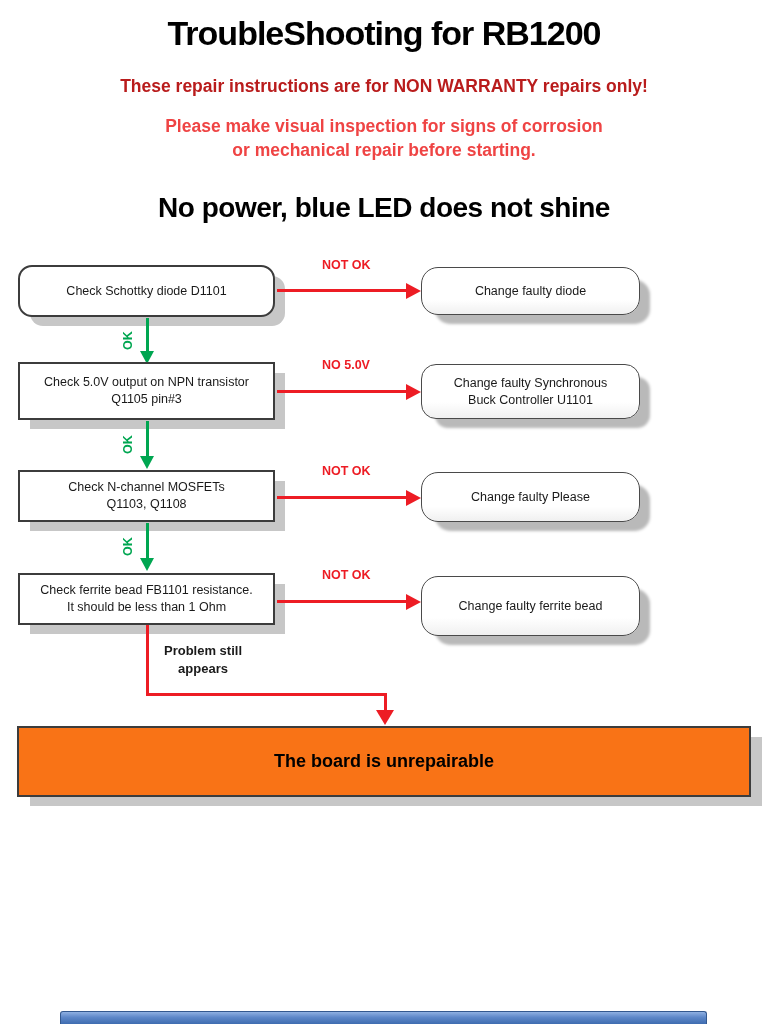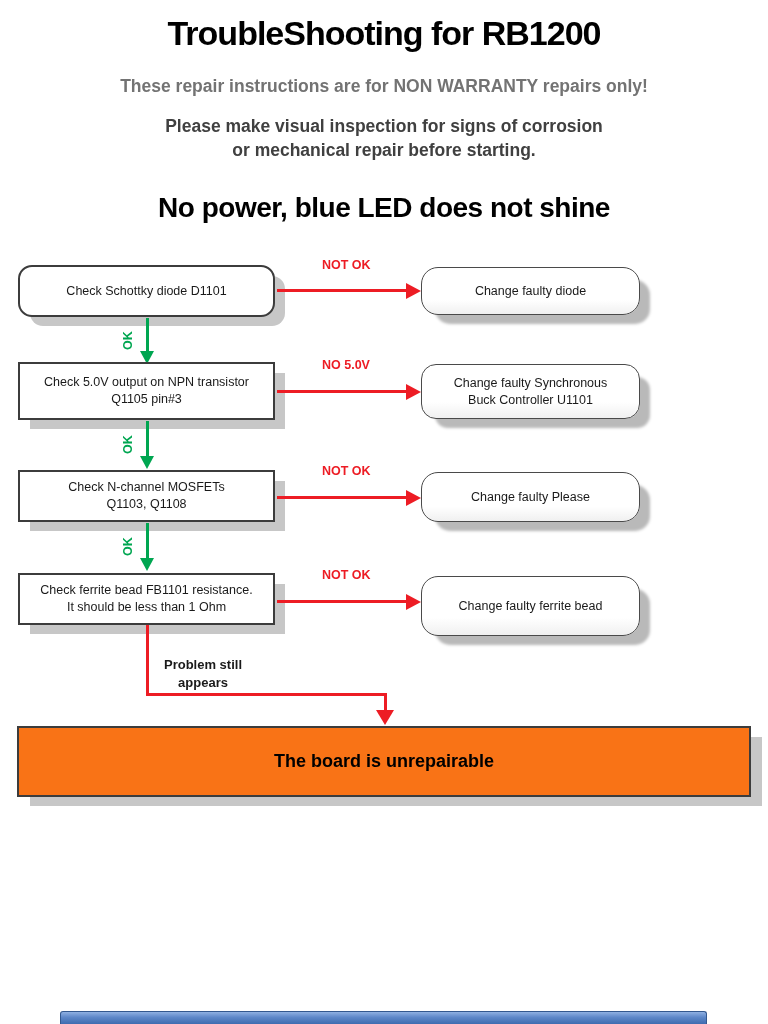--- a/index.html
+++ b/index.html
@@ -7,25 +7,25 @@
     position:relative;width:768px;height:1024px;background:#ffffff;overflow:hidden;
     font-family:"Liberation Sans", sans-serif;color:#000;
   }
   
   .doc-title{
     position:absolute;top:14px;left:0;width:768px;text-align:center;
     font-size:34px;font-weight:bold;letter-spacing:-1px;color:#000;
   }
   .warning-1{
     position:absolute;top:76px;left:0;width:768px;text-align:center;
-    font-size:17.5px;font-weight:bold;color:#737373;
+    font-size:17.5px;font-weight:bold;color:#b91c1c;
   }
   .warning-2{
     position:absolute;top:114px;left:0;width:768px;text-align:center;
-    font-size:17.5px;font-weight:bold;color:#404040;line-height:24px;
+    font-size:17.5px;font-weight:bold;color:#ef4444;line-height:24px;
   }
   .section-heading{
     position:absolute;top:192px;left:0;width:768px;text-align:center;
     font-size:28px;font-weight:bold;color:#000;letter-spacing:-0.5px;
   }
   
   .check-box{
     position:absolute;left:18px;width:257px;box-sizing:border-box;
     border:2px solid #3c3c3c;background:#ffffff;
     box-shadow:11px 10px 0 -1px #c7c7c7;
@@ -80,21 +80,21 @@
   
   .leg-v1{position:absolute;left:146px;top:625px;width:3px;height:71px;background:#ED1C24;}
   .leg-h {position:absolute;left:146px;top:693px;width:241px;height:3px;background:#ED1C24;}
   .leg-v2{position:absolute;left:384px;top:693px;width:3px;height:18px;background:#ED1C24;}
   .leg-head{
     position:absolute;left:376px;top:710px;width:0;height:0;
     border-left:9px solid transparent;border-right:9px solid transparent;
     border-top:15px solid #ED1C24;
   }
   .fail-note{
-    position:absolute;left:148px;top:656px;width:110px;text-align:center;
+    position:absolute;left:148px;top:642px;width:110px;text-align:center;
     font-size:13px;font-weight:bold;line-height:18px;color:#1a1a1a;
   }
   .terminal-box{
     position:absolute;left:17px;top:726px;width:734px;height:71px;box-sizing:border-box;
     border:2px solid #3c3c3c;background:#f97316;
     box-shadow:12px 10px 0 -1px #c7c7c7;
     display:flex;justify-content:center;align-items:center;
     font-size:18px;font-weight:bold;color:#000;
   }
   

